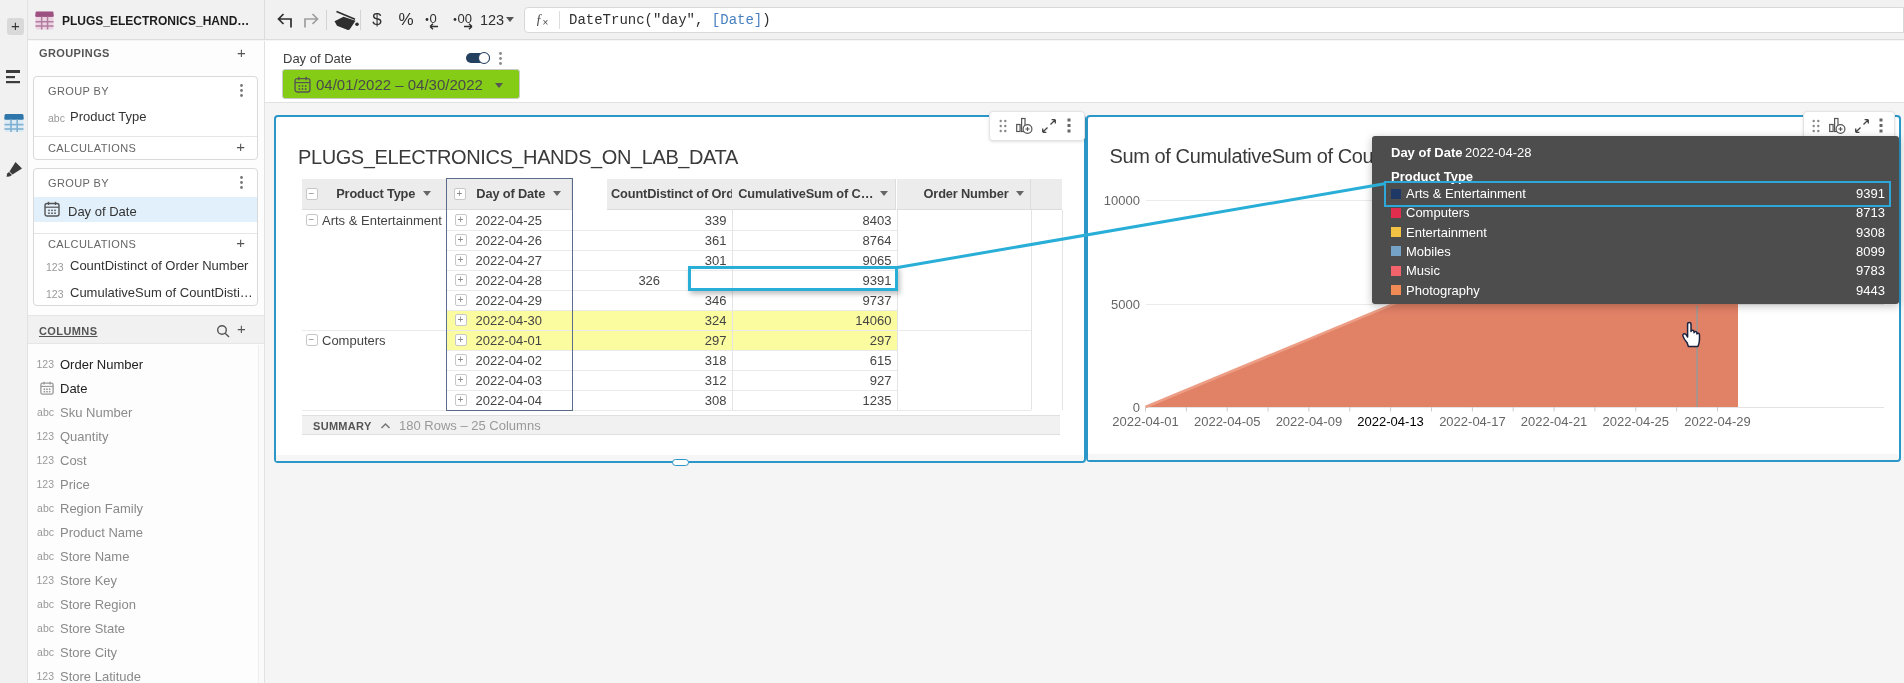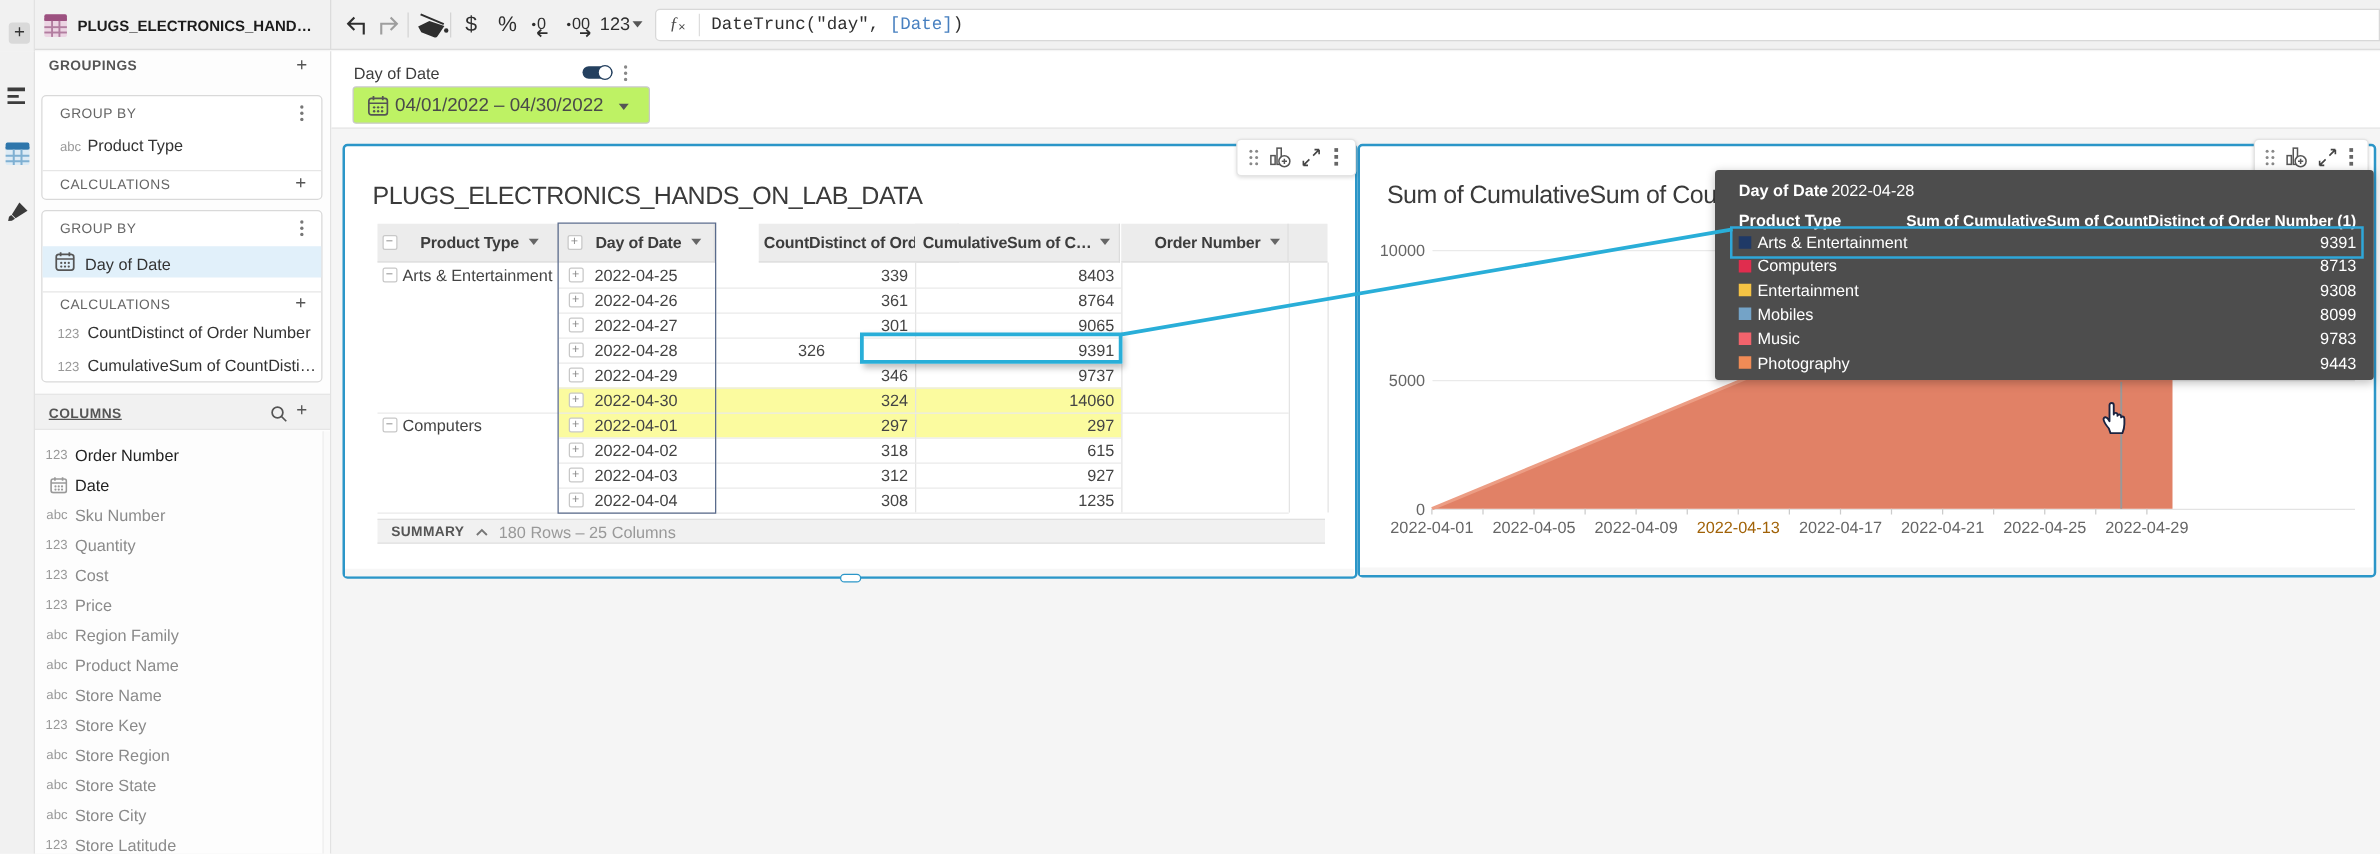--- a/index.html
+++ b/index.html
@@ -262,21 +262,21 @@
   <div class="abs" style="left:18px;top:10px;font-size:13px;color:#3c3c3c;">Day of Date</div>
 
   <div class="abs" style="left:201px;top:12px;width:24px;height:10px;background:#24405f;border-radius:5px;"></div>
   <div class="abs" style="left:213px;top:11px;width:12px;height:12px;background:#fff;border:1.5px solid #24405f;border-radius:50%;"></div>
   <svg class="abs" style="left:234px;top:11px;" width="3" height="13" viewBox="0 0 3 13">
       <circle cx="1.5" cy="1.5" r="1.4" fill="#888"></circle>
       <circle cx="1.5" cy="6.5" r="1.4" fill="#888"></circle>
       <circle cx="1.5" cy="11.5" r="1.4" fill="#888"></circle>
     </svg>
 
-  <div class="abs" style="left:17px;top:28px;width:238px;height:30px;background:#bef264;border:1px solid #c9c9c9;border-radius:3px;">
+  <div class="abs" style="left:17px;top:28px;width:238px;height:30px;background:#84cc16;border:1px solid #c9c9c9;border-radius:3px;">
     <svg class="abs" style="left:11px;top:6px;" width="17" height="17" viewBox="0 0 16 16">
       <rect x="1" y="2.5" width="14" height="12.5" rx="2" fill="none" stroke="#555" stroke-width="1.3"></rect>
       <line x1="4.5" y1="0.8" x2="4.5" y2="4" stroke="#555" stroke-width="1.3"></line>
       <line x1="11.5" y1="0.8" x2="11.5" y2="4" stroke="#555" stroke-width="1.3"></line>
       <line x1="1" y1="6.2" x2="15" y2="6.2" stroke="#555" stroke-width="1.1"></line>
       <circle cx="5" cy="9.3" r="0.9" fill="#555"></circle>
         <circle cx="8" cy="9.3" r="0.9" fill="#555"></circle>
         <circle cx="11" cy="9.3" r="0.9" fill="#555"></circle>
       <circle cx="5" cy="12.2" r="0.9" fill="#555"></circle>
         <circle cx="8" cy="12.2" r="0.9" fill="#555"></circle>
@@ -448,21 +448,21 @@
         <line x1="506.9" y1="292" x2="506.9" y2="296.5"></line>
       <line x1="547.8" y1="292" x2="547.8" y2="296.5"></line>
         <line x1="588.6" y1="292" x2="588.6" y2="296.5"></line>
       <line x1="629.5" y1="292" x2="629.5" y2="296.5"></line>
     </g>
     <line x1="609" y1="190.5" x2="609" y2="292" stroke="#999" stroke-width="1.5"></line>
   </svg>
   <div class="abs" style="left:22.5px;top:297px;width:70px;text-align:center;font-size:13px;color:#666;">2022-04-01</div>
   <div class="abs" style="left:104.2px;top:297px;width:70px;text-align:center;font-size:13px;color:#666;">2022-04-05</div>
   <div class="abs" style="left:185.9px;top:297px;width:70px;text-align:center;font-size:13px;color:#666;">2022-04-09</div>
-  <div class="abs" style="left:267.6px;top:297px;width:70px;text-align:center;font-size:13px;color:#a16207;">2022-04-13</div>
+  <div class="abs" style="left:267.6px;top:297px;width:70px;text-align:center;font-size:13px;color:#000000;">2022-04-13</div>
   <div class="abs" style="left:349.4px;top:297px;width:70px;text-align:center;font-size:13px;color:#666;">2022-04-17</div>
   <div class="abs" style="left:431.1px;top:297px;width:70px;text-align:center;font-size:13px;color:#666;">2022-04-21</div>
   <div class="abs" style="left:512.8px;top:297px;width:70px;text-align:center;font-size:13px;color:#666;">2022-04-25</div>
   <div class="abs" style="left:594.5px;top:297px;width:70px;text-align:center;font-size:13px;color:#666;">2022-04-29</div>
 
   <svg class="abs" style="left:593px;top:204px;" width="21" height="27" viewBox="0 0 21 27">
     <path d="M7.4 25.5 L6.1 21.8 Q2.6 17.7 1.9 14.9 Q1.5 13.2 3.2 12.8 Q4.6 12.6 5.6 14.4 L6.6 16 L6.6 3.2 Q6.6 1.4 8.3 1.4 Q10 1.4 10 3.2 L10 10.6 Q10 9.3 11.5 9.3 Q13 9.3 13 10.8 L13 11.7 Q13.2 10.5 14.5 10.6 Q15.9 10.8 15.9 12.1 L15.9 12.9 Q16.2 12 17.3 12.2 Q18.5 12.5 18.5 13.9 L18.5 18.2 Q18.5 21.8 16.9 25.5 Z" fill="#fff" stroke="#1c2340" stroke-width="1.5" stroke-linejoin="round"></path>
   </svg>
   <div class="abs" style="left:0;bottom:0;width:810px;height:6px;background:#f6f6f6;"></div>
 </div>
@@ -495,21 +495,20 @@
 <svg class="abs" style="left:0;top:0;z-index:13;pointer-events:none;" width="1904" height="683" viewBox="0 0 1904 683">
   <line x1="897.5" y1="267.5" x2="1386" y2="183.5" stroke="#29aed8" stroke-width="3"></line>
 </svg>
 
 <div class="abs" style="left:688px;top:266px;width:210px;height:25px;border:3px solid #29aed8;z-index:10;box-shadow:2px 3px 5px rgba(0,0,0,0.25);"></div>
 
 <div class="abs" style="left:1372px;top:136px;width:527px;height:168px;background:#4d4d4d;z-index:12;color:#fff;border-radius:3px;box-shadow:0 2px 8px rgba(0,0,0,0.25);">
   <div class="abs" style="left:19px;top:9px;font-size:13px;font-weight:bold;">Day of Date</div>
   <div class="abs" style="left:93px;top:9px;font-size:13px;">2022-04-28</div>
   <div class="abs" style="left:19px;top:33px;font-size:13px;font-weight:bold;">Product Type</div>
-  <div class="abs" style="left:133px;top:33.5px;width:380px;text-align:right;font-size:12.4px;font-weight:bold;white-space:nowrap;">Sum of CumulativeSum of CountDistinct of Order Number (1)</div>
   <div class="abs" style="left:18.5px;top:52.5px;width:10px;height:10px;background:#1f3966;"></div>
   <div class="abs" style="left:34px;top:50px;font-size:13px;">Arts &amp; Entertainment</div>
   <div class="abs" style="left:413px;top:50px;width:100px;text-align:right;font-size:13px;">9391</div>
   <div class="abs" style="left:18.5px;top:71.8px;width:10px;height:10px;background:#e02d4e;"></div>
   <div class="abs" style="left:34px;top:69.3px;font-size:13px;">Computers</div>
   <div class="abs" style="left:413px;top:69.3px;width:100px;text-align:right;font-size:13px;">8713</div>
   <div class="abs" style="left:18.5px;top:91.1px;width:10px;height:10px;background:#f5c344;"></div>
   <div class="abs" style="left:34px;top:88.6px;font-size:13px;">Entertainment</div>
   <div class="abs" style="left:413px;top:88.6px;width:100px;text-align:right;font-size:13px;">9308</div>
   <div class="abs" style="left:18.5px;top:110.4px;width:10px;height:10px;background:#74a3c7;"></div>

